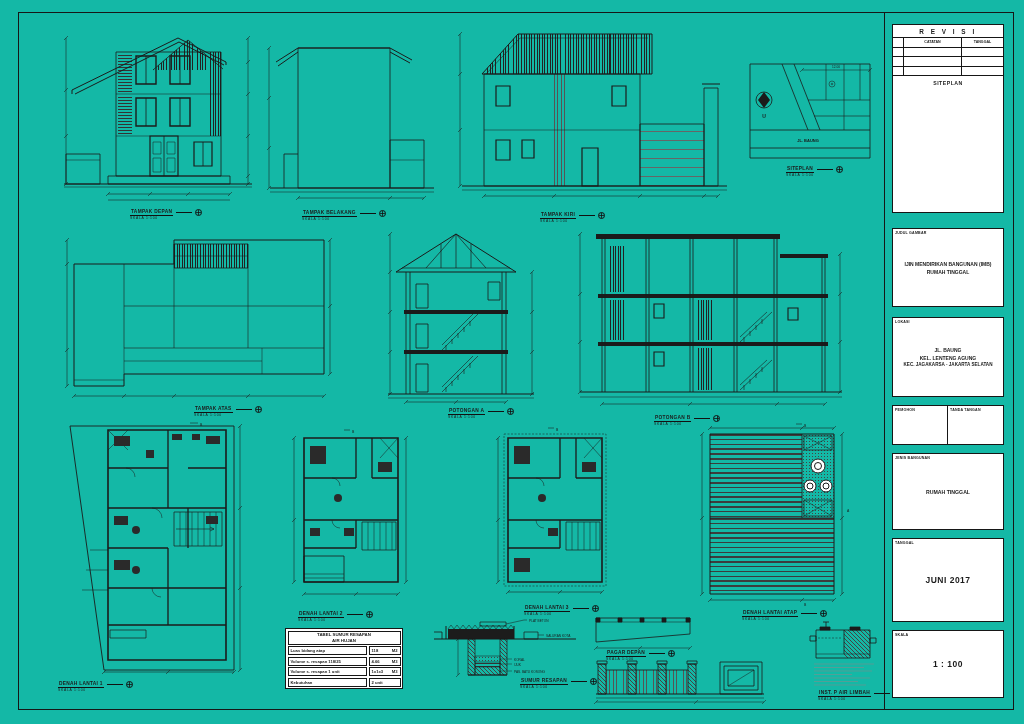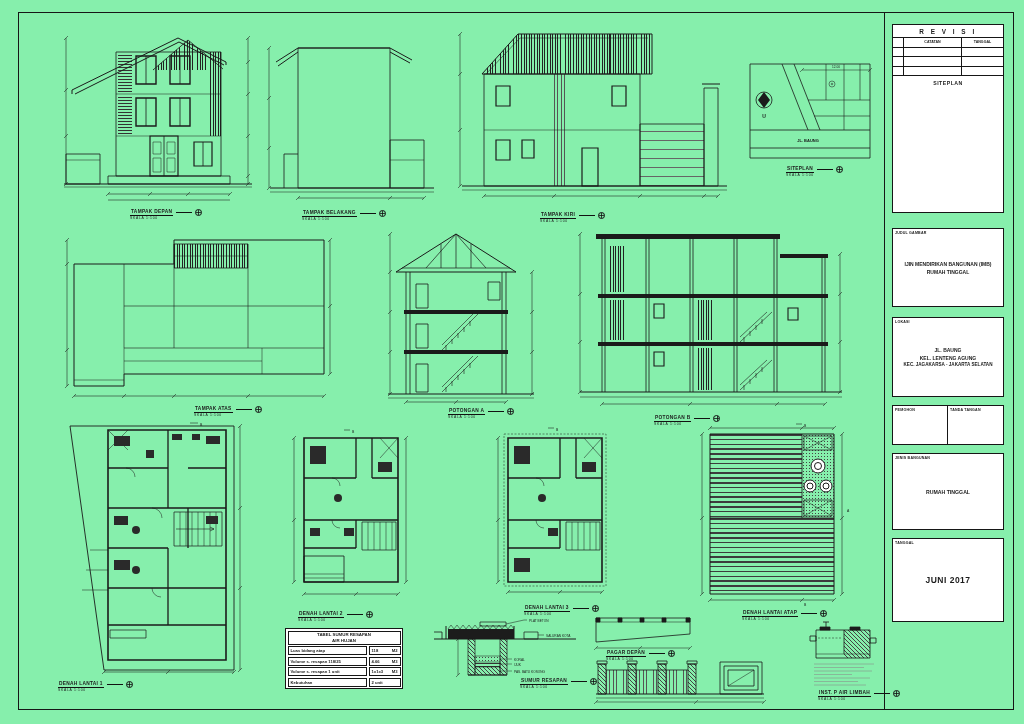--- a/index.html
+++ b/index.html
@@ -1,18 +1,18 @@
 <!DOCTYPE html>
 <html><head>
 <meta charset="utf-8">
 <style>
   *{margin:0;padding:0;box-sizing:border-box}
   html,body{width:1024px;height:724px;background:#fff;overflow:hidden;
     font-family:"Liberation Sans","DejaVu Sans",sans-serif;color:#1b1b1b}
-  .page{position:absolute;left:0;top:0;width:1024px;height:724px;background:#86efac}
+  .page{position:absolute;left:0;top:0;width:1024px;height:724px;background:#14b8a6}
   .frame{position:absolute;left:18px;top:12px;width:996px;height:698px;border:1.6px solid #161616}
   .tbcol{position:absolute;left:884px;top:12px;width:0;height:698px;border-left:1.2px solid #161616}
   .view{position:absolute}
   .view svg{position:absolute;left:0;top:0;overflow:visible}
   .view svg path,.view svg rect,.view svg line,.view svg circle{vector-effect:non-scaling-stroke}
   .hx{position:absolute}
   .hatch-v{background:repeating-linear-gradient(90deg,#222 0 .9px,transparent .9px 2.6px)}
   .hatch-vl{background:repeating-linear-gradient(90deg,#555 0 .8px,transparent .8px 3.4px)}
   .hatch-h{background:repeating-linear-gradient(0deg,#333 0 .8px,transparent .8px 3px)}
   .hatch-hl{background:repeating-linear-gradient(0deg,#666 0 .8px,transparent .8px 4.5px)}
@@ -649,14 +649,20 @@
   </div>
 </div>
 
 <div class="tb-box" style="top:538px;height:84px">
   <span class="tb-tag">TANGGAL</span>
   <div class="tb-center">
     <div style="font-size:8.5px;font-weight:bold;letter-spacing:.5px">JUNI 2017</div>
   </div>
 </div>
 
+<div class="tb-box" style="top:630px;height:68px">
+  <span class="tb-tag">SKALA</span>
+  <div class="tb-center">
+    <div style="font-size:8.5px;font-weight:bold;letter-spacing:.5px">1 : 100</div>
+  </div>
+</div>
 
 </div>
 
 </body></html>

